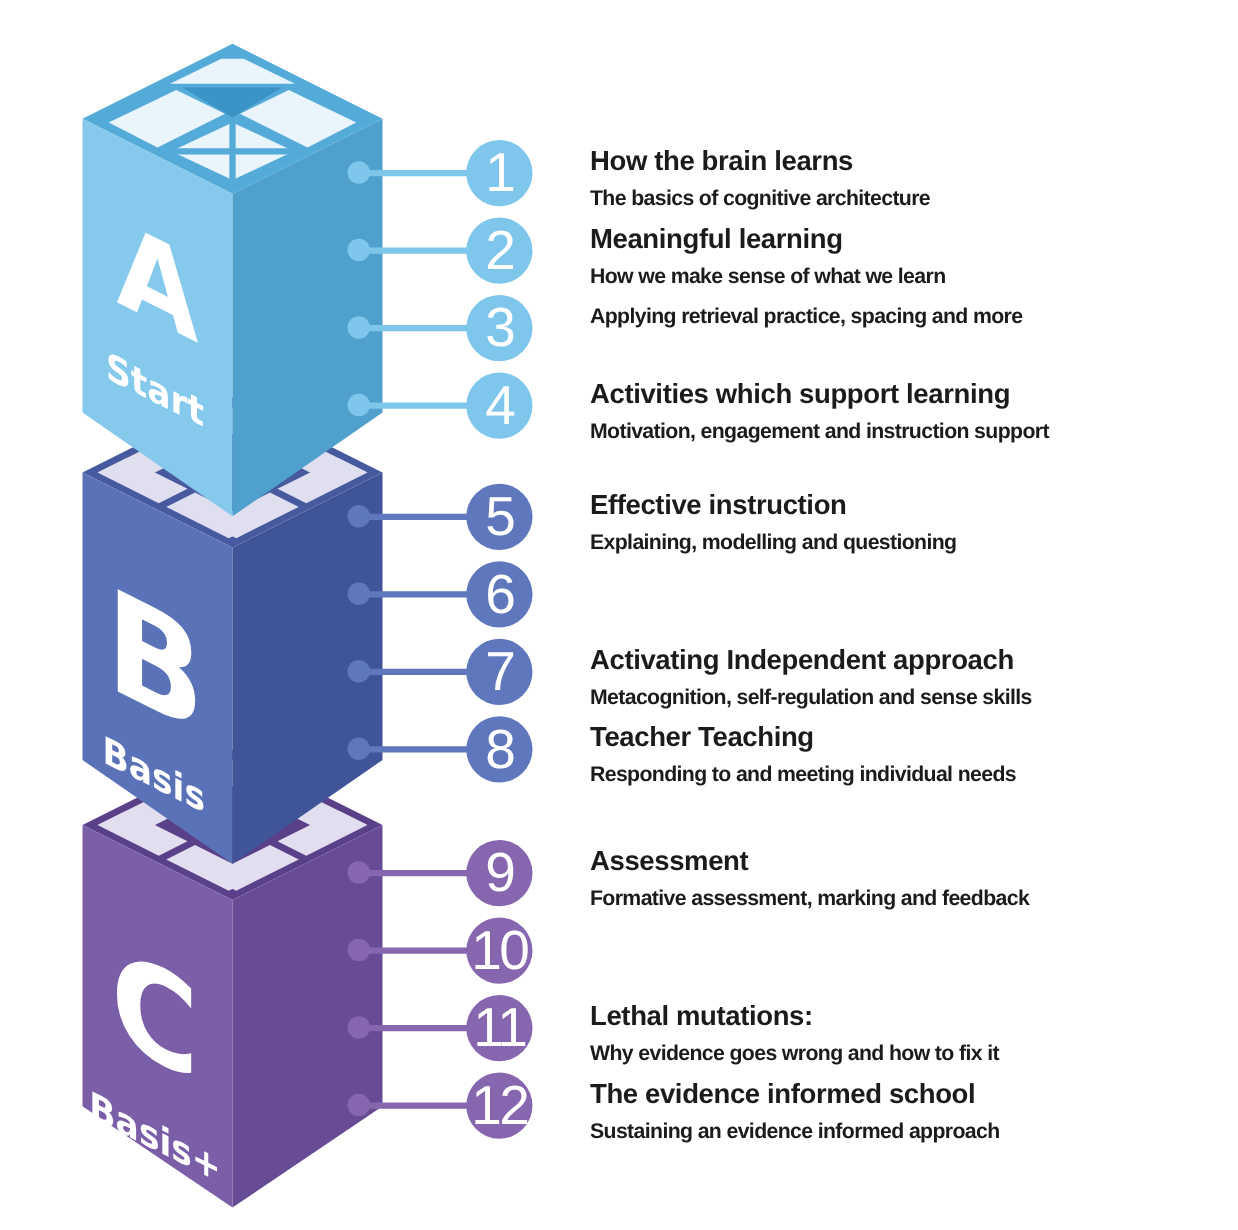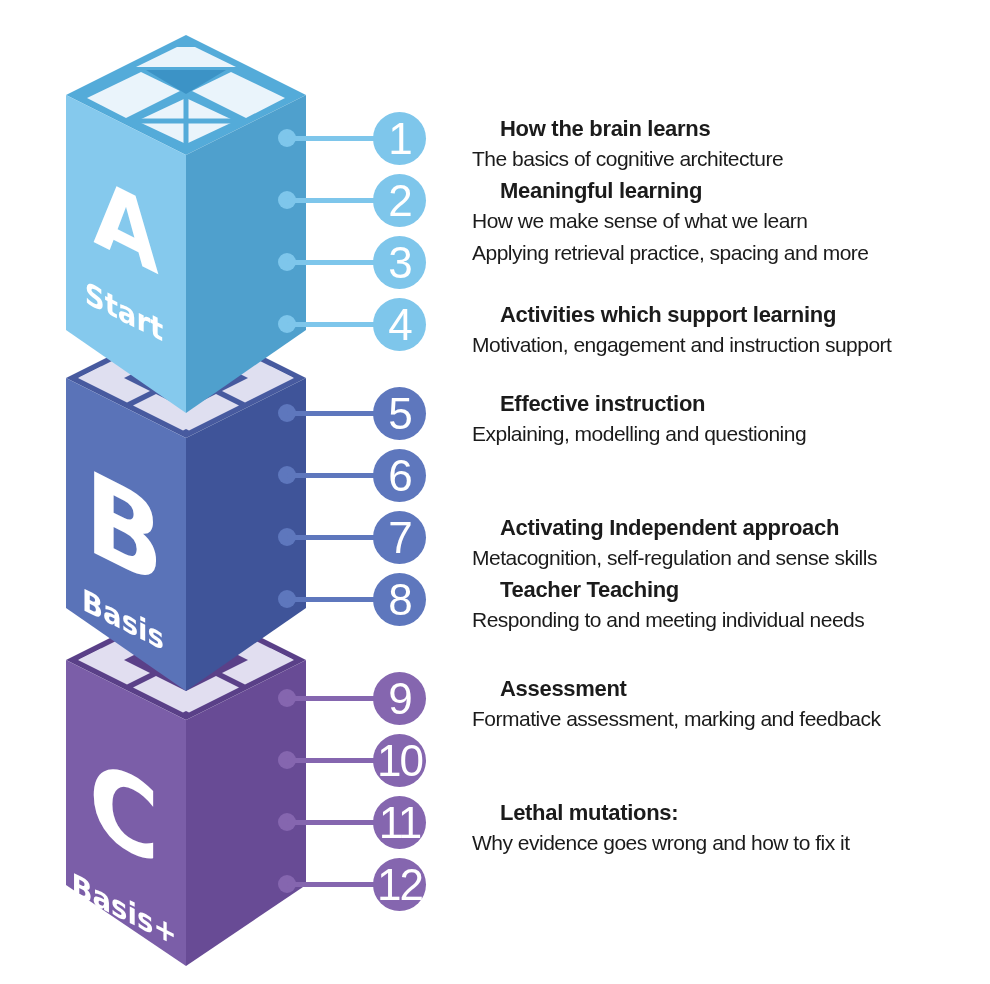--- a/index.html
+++ b/index.html
@@ -40,24 +40,24 @@
     position:absolute;left:95px;top:-2px;
     width:53px;height:53px;border-radius:50%;
     display:flex;align-items:center;justify-content:center;
     color:#ffffff;
     font-size:44px;font-weight:400;letter-spacing:-2px;
     font-family:"Liberation Sans", sans-serif;
   }
   .text{position:absolute;left:194px;top:0;white-space:nowrap;}
   .title{
     font-size:22px;line-height:30px;font-weight:bold;
-    letter-spacing:-0.3px;color:#1b1b1b;margin-left:28px;
+    letter-spacing:-0.3px;color:#1b1b1b;
   }
   .desc{
-    font-size:21px;line-height:30px;font-weight:normal;
+    font-size:17px;line-height:30px;font-weight:bold;
     letter-spacing:-0.5px;color:#1b1b1b;
   }
   .g-a .dot,.g-a .link,.g-a .badge{background:#7ec6eb;}
   .g-b .dot,.g-b .link,.g-b .badge{background:#5e77bd;}
   .g-c .dot,.g-c .link,.g-c .badge{background:#8566af;}
 </style>
 </head>
 <body>
 
 <div class="canvas">
@@ -237,16 +237,20 @@
         <div class="title">Lethal mutations:</div>
         <div class="desc">Why evidence goes wrong and how to fix it</div>
       </div>
     </div>
     <div class="item">
       <span class="dot"></span>
       <span class="link"></span>
       <span class="badge">
           <span>12</span>
         </span>
+      <div class="text">
+        <div class="title">The evidence informed school</div>
+        <div class="desc">Sustaining an evidence informed approach</div>
+      </div>
     </div>
   </div>
 
 </div>
 
 </body></html>

